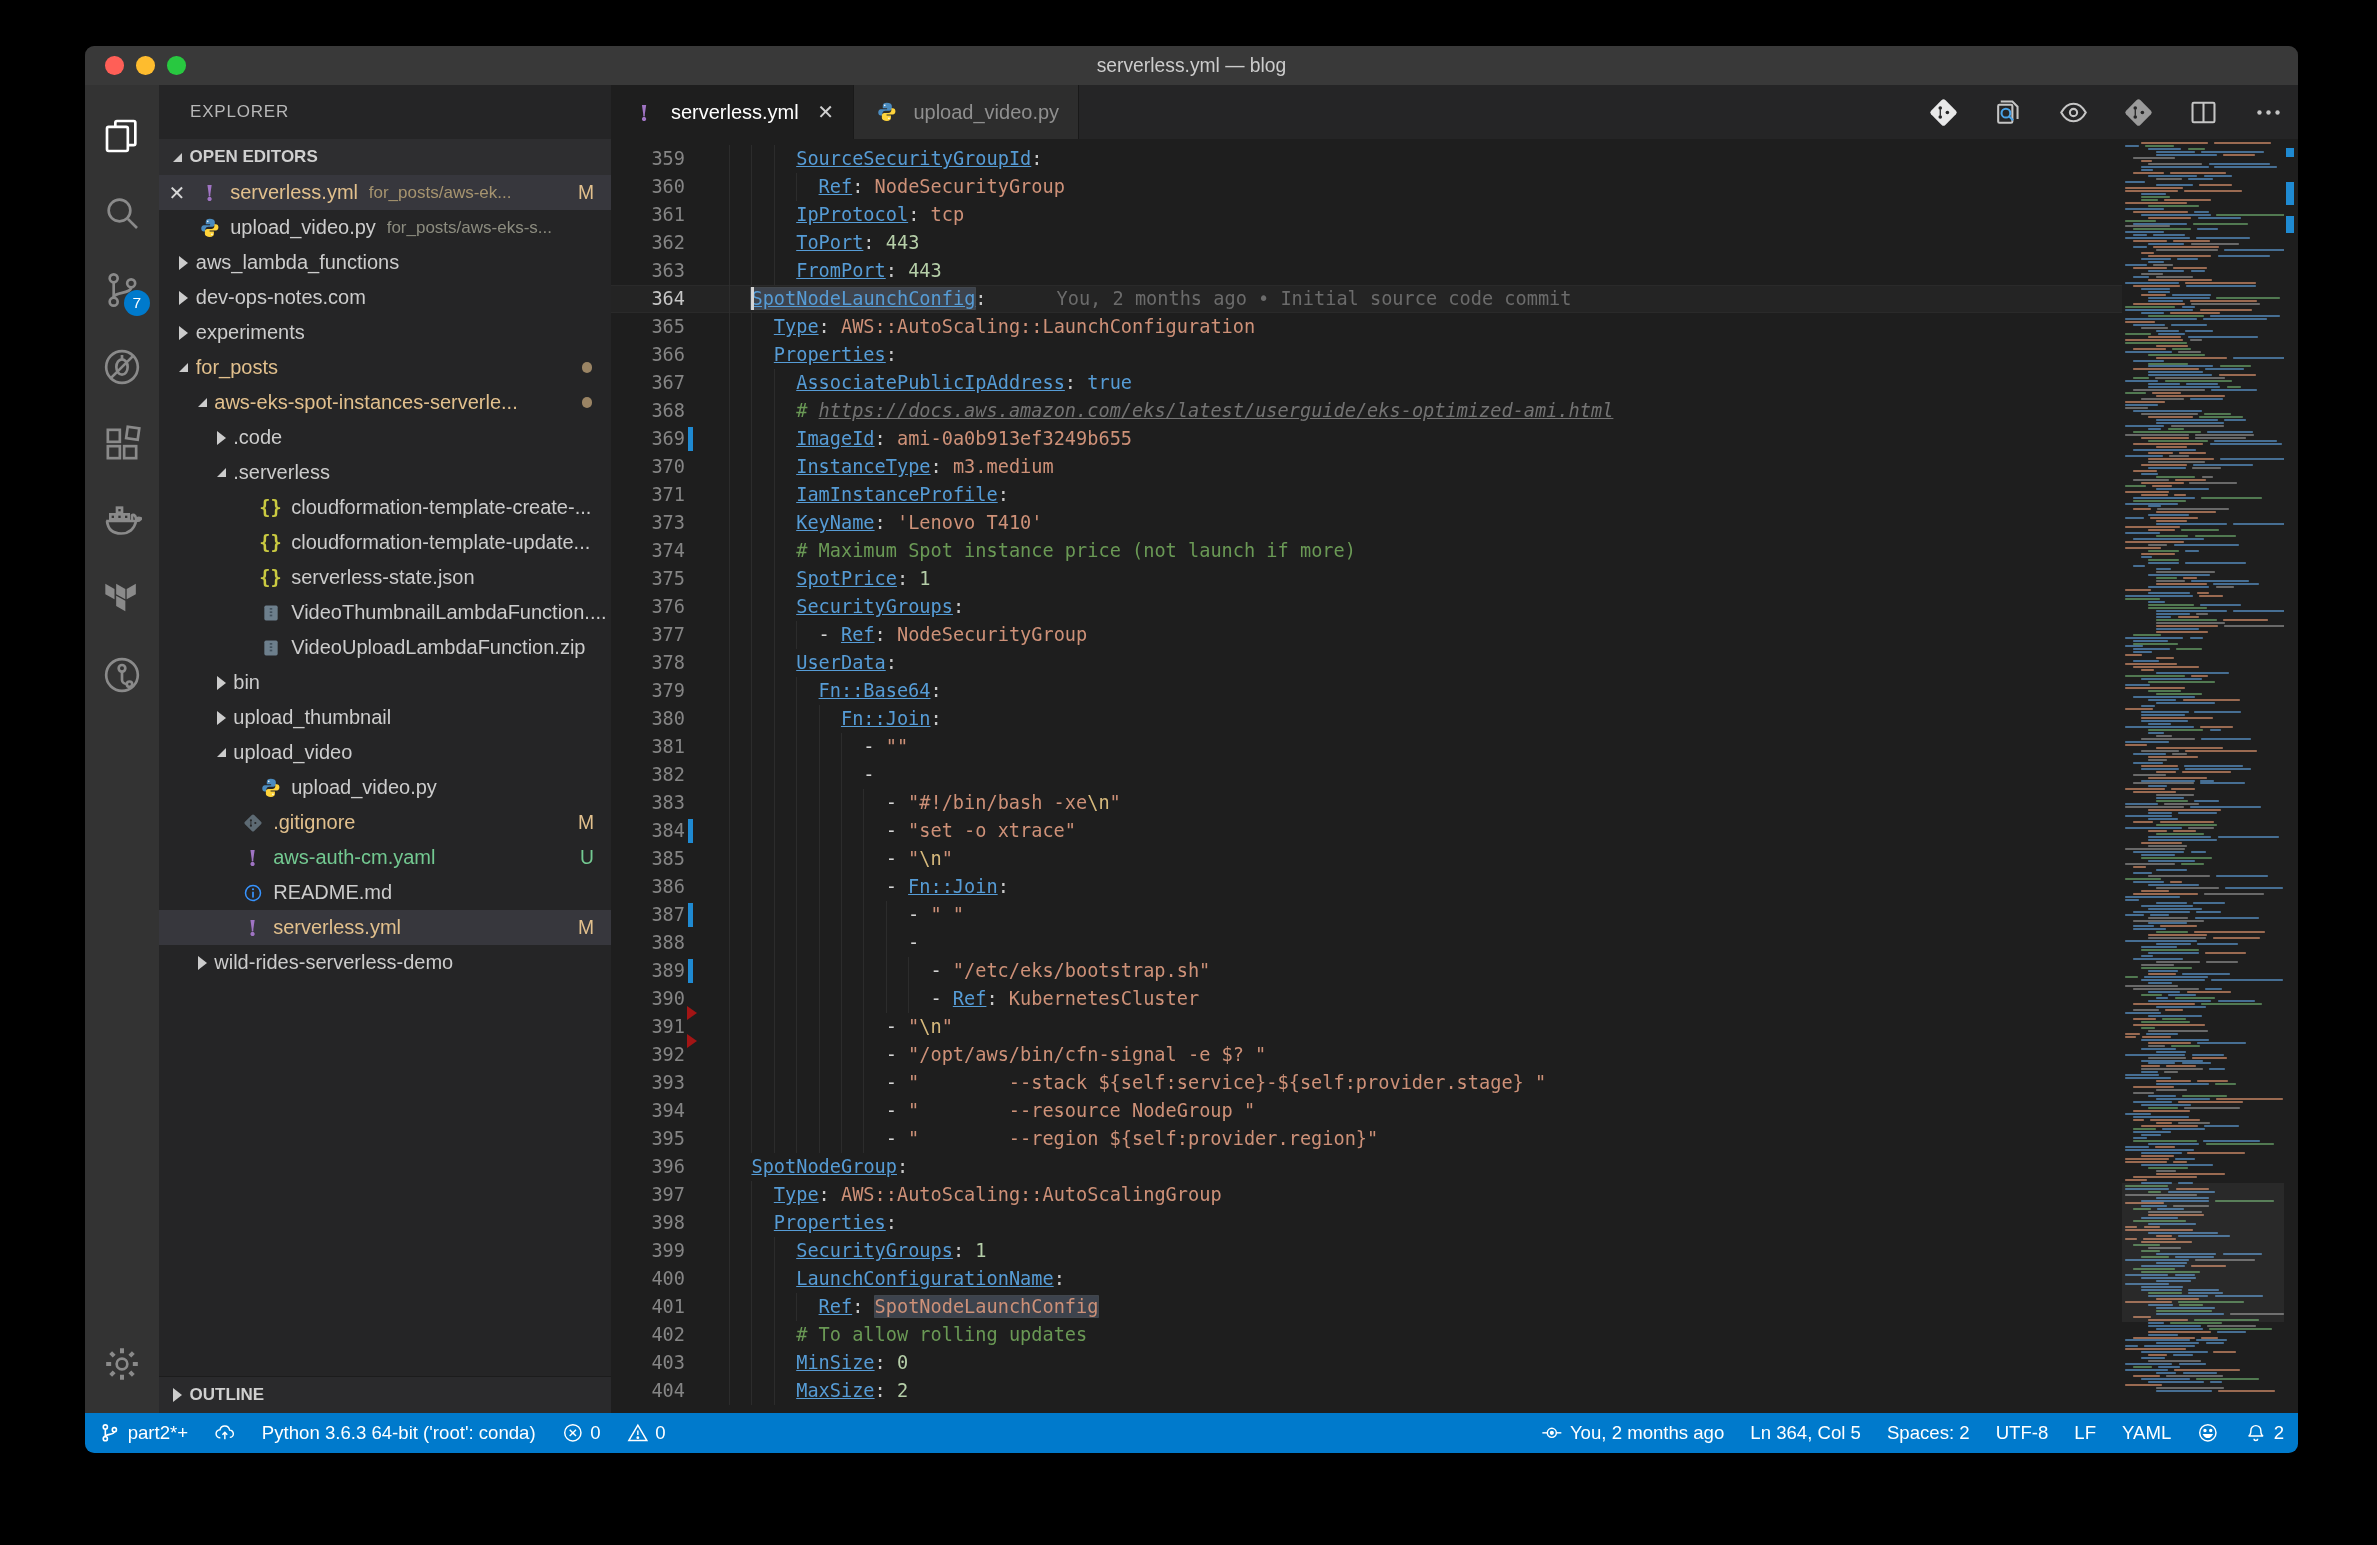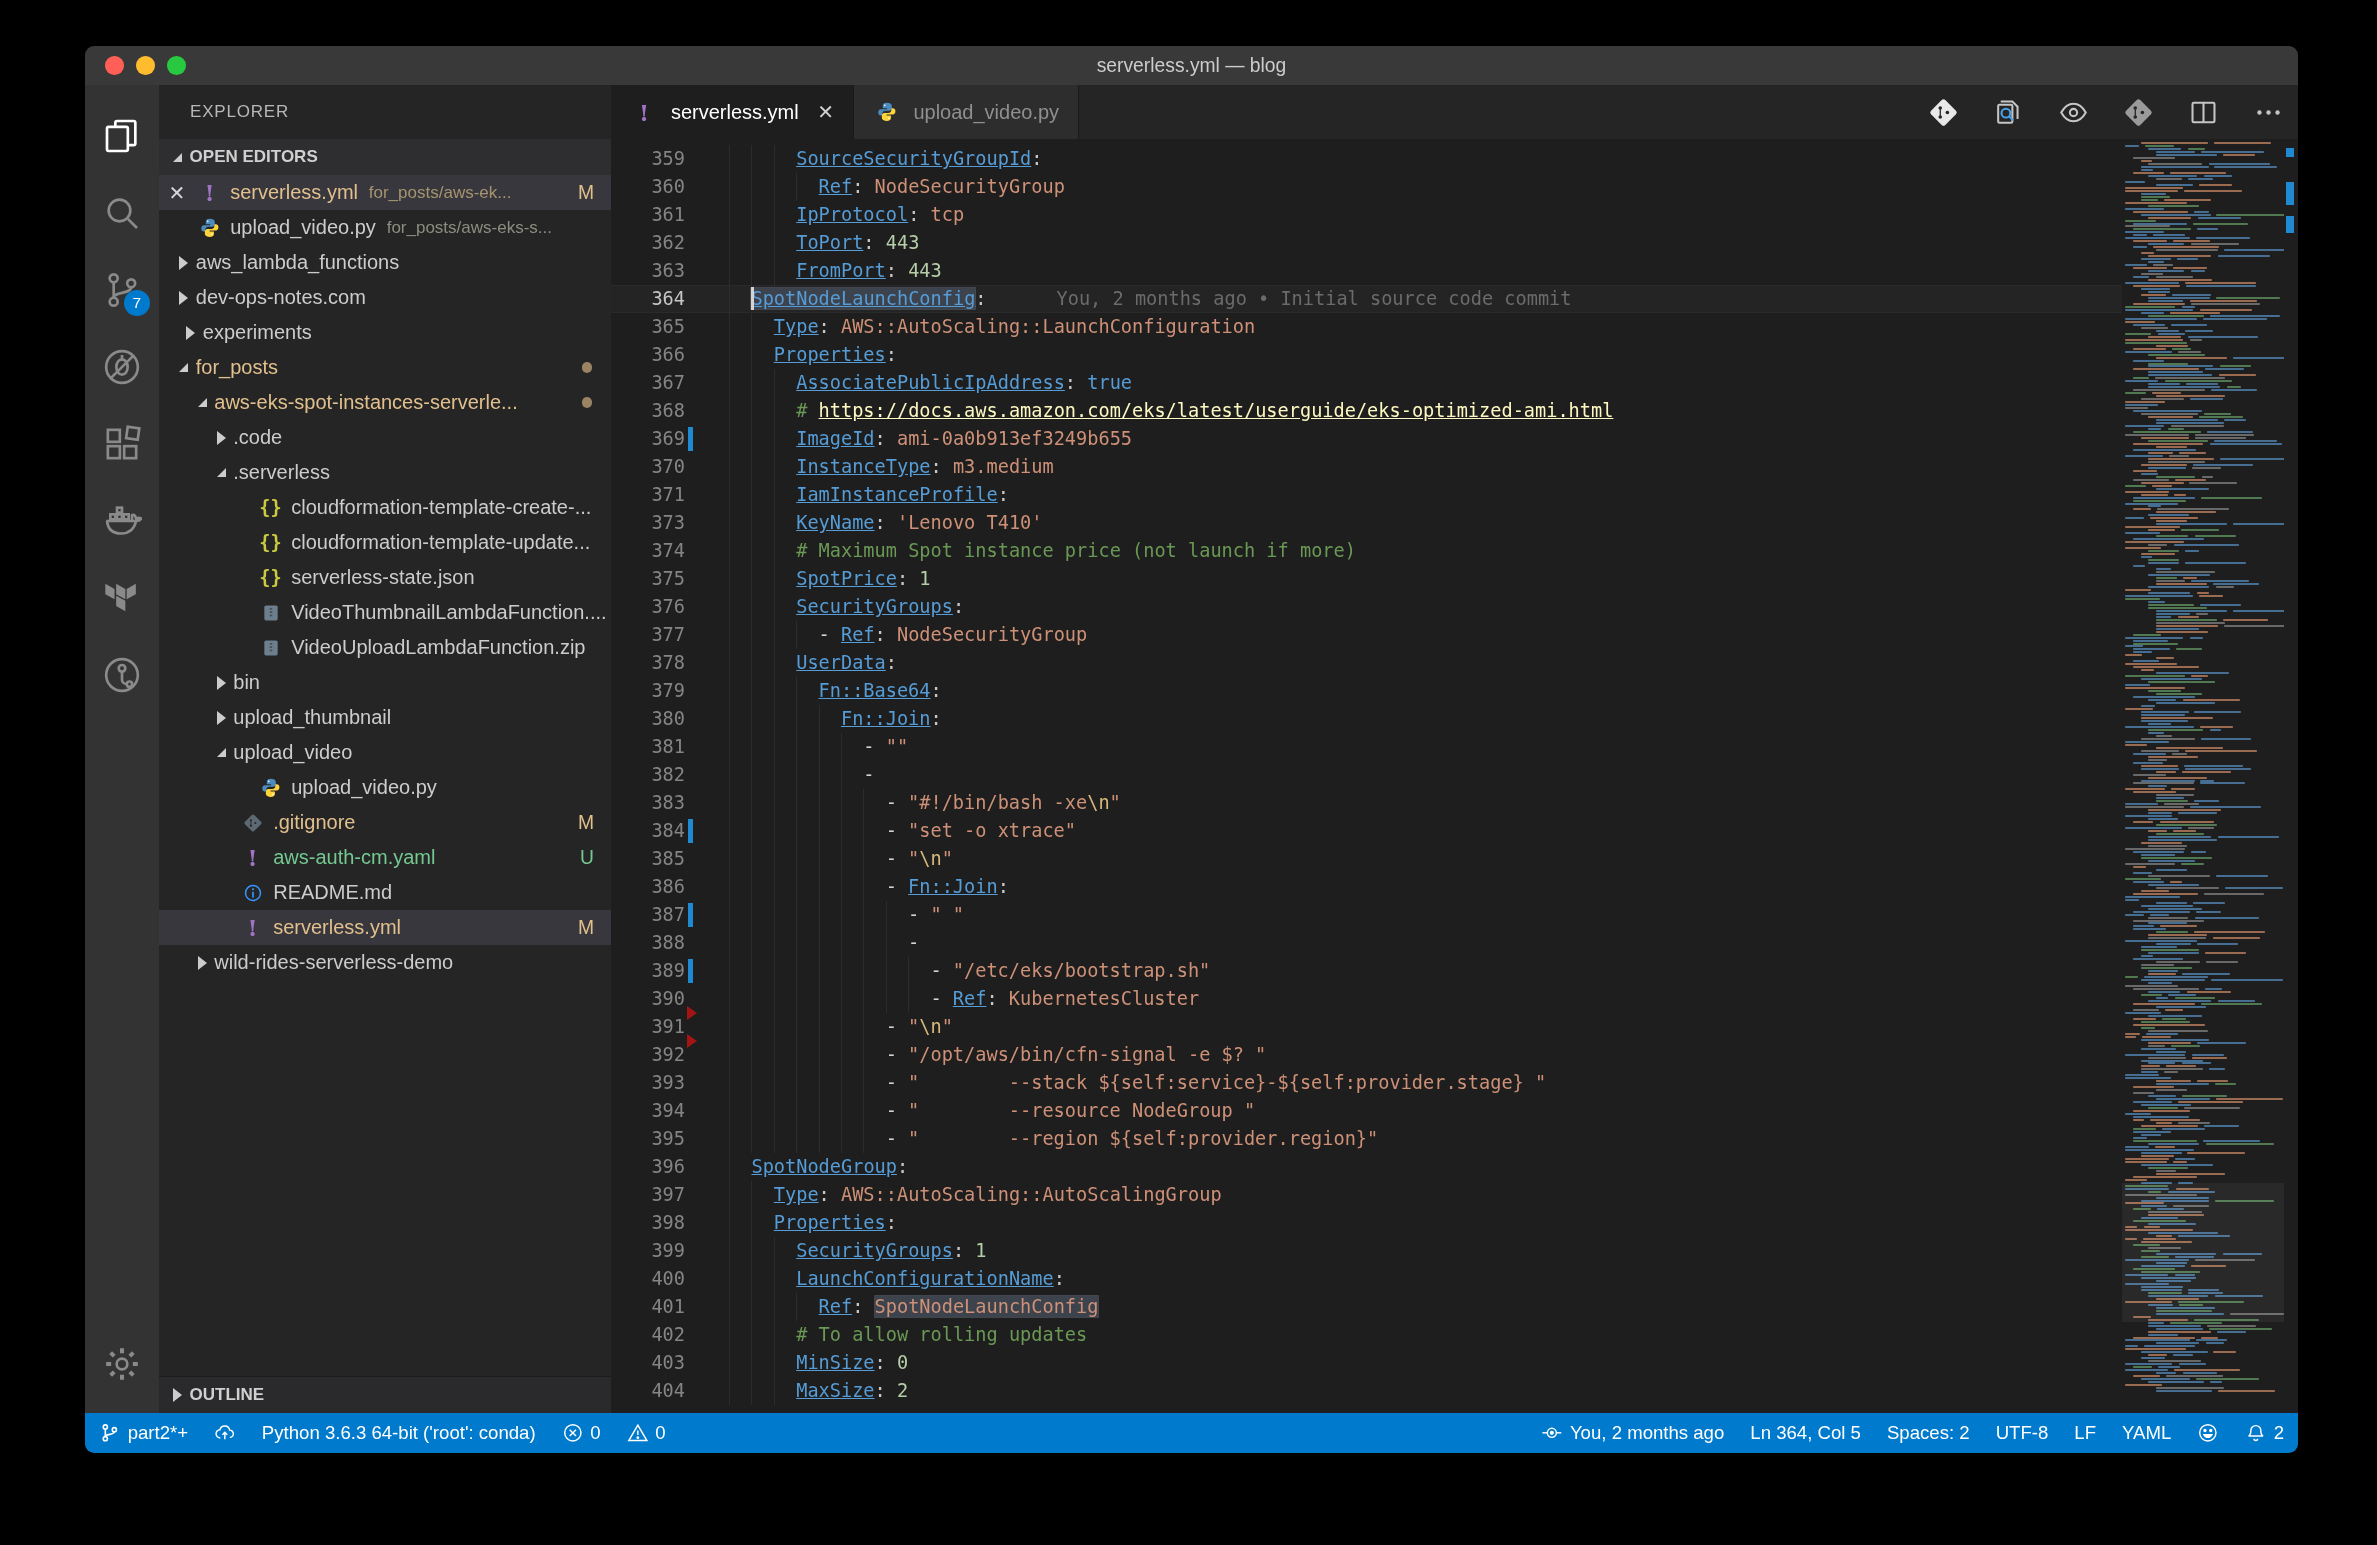--- a/index.html
+++ b/index.html
@@ -67,21 +67,21 @@
   .current .gnum{color:#c6c6c6;}
   .gmark{width:14px;flex:0 0 auto;position:relative;height:28px;}
   .gmark.modified::after{content:"";position:absolute;left:3.1px;top:2.3px;bottom:2.3px;width:5.4px;background:#1f8ad2;}
   .gmark.deleted::before{content:"";position:absolute;left:1.5px;top:-7px;width:0;height:0;
     border-top:7px solid transparent;border-bottom:7px solid transparent;border-left:10px solid #a31515;}
   .lc{padding-left:7.7px;flex:1 1 auto;}
   .guide{display:inline-block;width:2ch;}
   .guide.b{box-shadow:inset 0.8px 0 0 #303030;}
   .tk-k{color:#569cd6;text-decoration:underline;}.tk-p{color:#c8c8c8;}.tk-s{color:#ce9178;}.tk-n{color:#b5cea8;}
   .tk-c{color:#6a9955;}.tk-e{color:#d7ba7d;}.tk-b{color:#569cd6;}.tk-d{color:#d4d4d4;}
-  .tk-l{color:#fef9c3;text-decoration:underline;}
+  .tk-l{color:#737373;text-decoration:underline;font-style:italic;}
   .hlbox{background:#3d434d;box-shadow:0 0 0 0.8px #4a5058;}
   .cursor{display:inline-block;width:2.3px;height:23px;background:#d4d4d4;vertical-align:middle;margin-right:-2.3px;position:relative;top:-0.8px;}
   .blame{color:#6b6b6b;margin-left:70px;font-size:18.6px;}
   
   #minimap{position:absolute;top:0;right:14px;width:162px;bottom:0;background:#1e1e1e;overflow:hidden;}
   .mmbar{position:absolute;height:2.3px;border-radius:0.8px;opacity:.85;}
   #mmslider{position:absolute;left:0;right:0;top:1044px;height:139px;background:rgba(255,255,255,.05);}
   #ruler{position:absolute;top:0;right:0;width:14px;bottom:0;}
   .rmark{position:absolute;left:2.3px;width:7.7px;background:#1f8ad2;}
   
@@ -212,21 +212,21 @@
         </div>
       <div id="tree">
           <div class="tree-row" style="padding-left: 15.5px;">
             <span class="twisty col"></span>
             <span class="lbl norm">aws_lambda_functions</span>
           </div>
           <div class="tree-row" style="padding-left: 15.5px;">
             <span class="twisty col"></span>
             <span class="lbl norm">dev-ops-notes.com</span>
           </div>
-          <div class="tree-row" style="padding-left: 15.5px; margin-left: 7px;">
+          <div class="tree-row" style="padding-left: 15.5px;">
             <span class="twisty col"></span>
             <span class="lbl norm">experiments</span>
           </div>
           <div class="tree-row" style="padding-left: 15.5px;">
             <span class="twisty exp"></span>
             <span class="lbl mod">for_posts</span>
             <span class="dotbadge"></span>
           </div>
           <div class="tree-row" style="padding-left: 34px;">
             <span class="twisty exp"></span>

